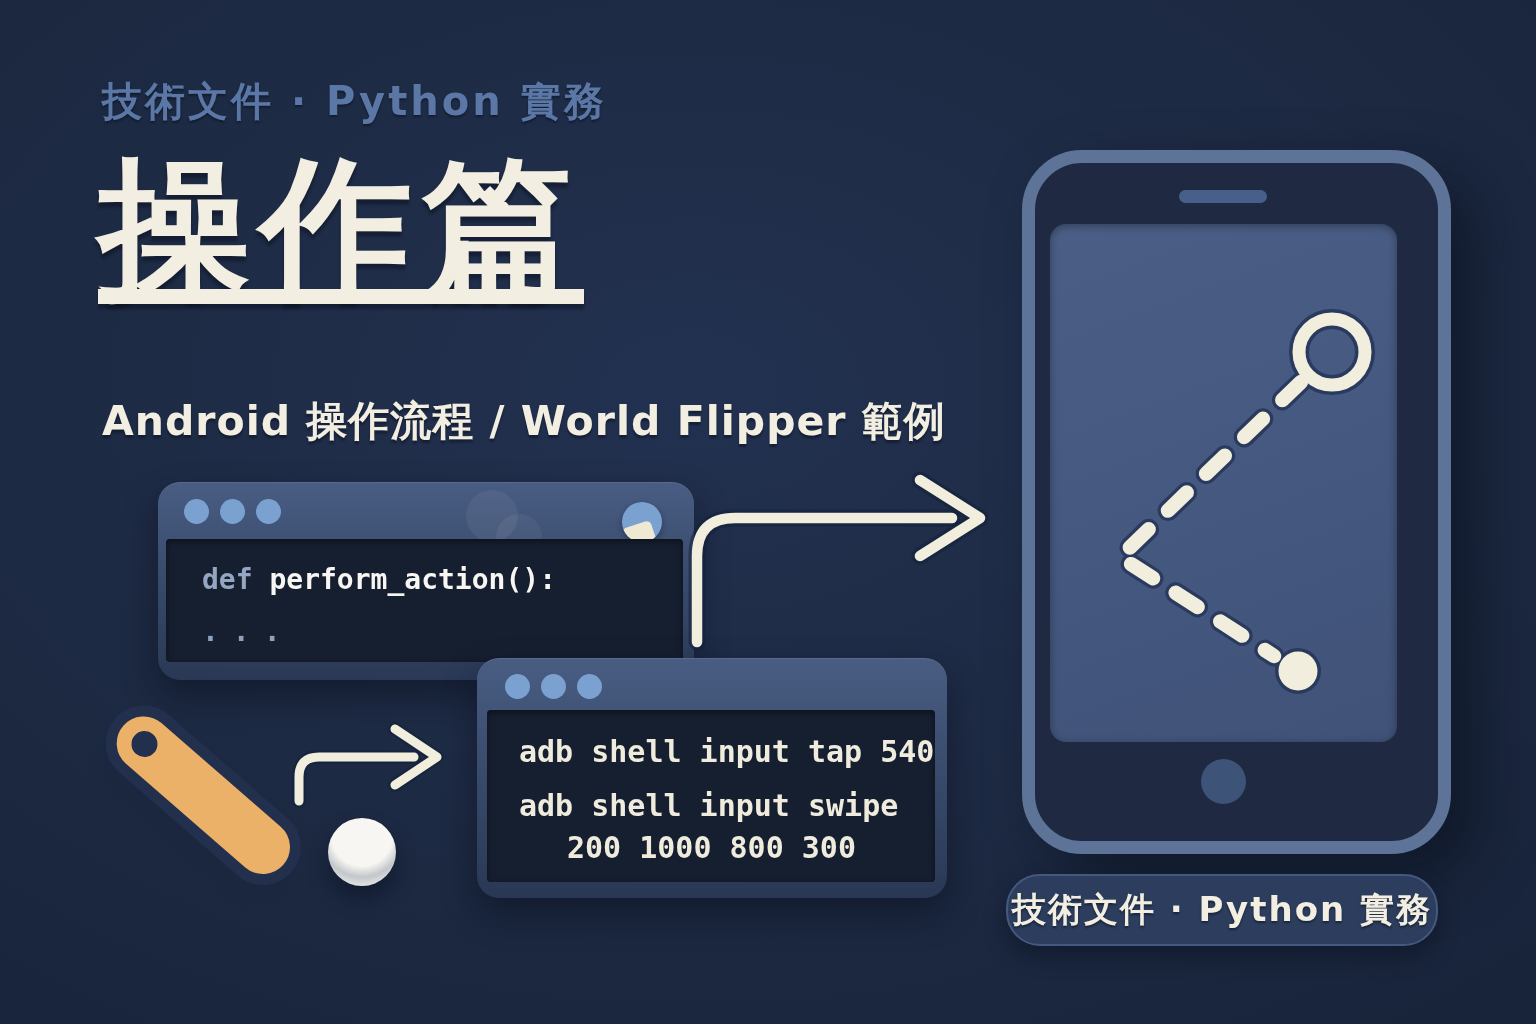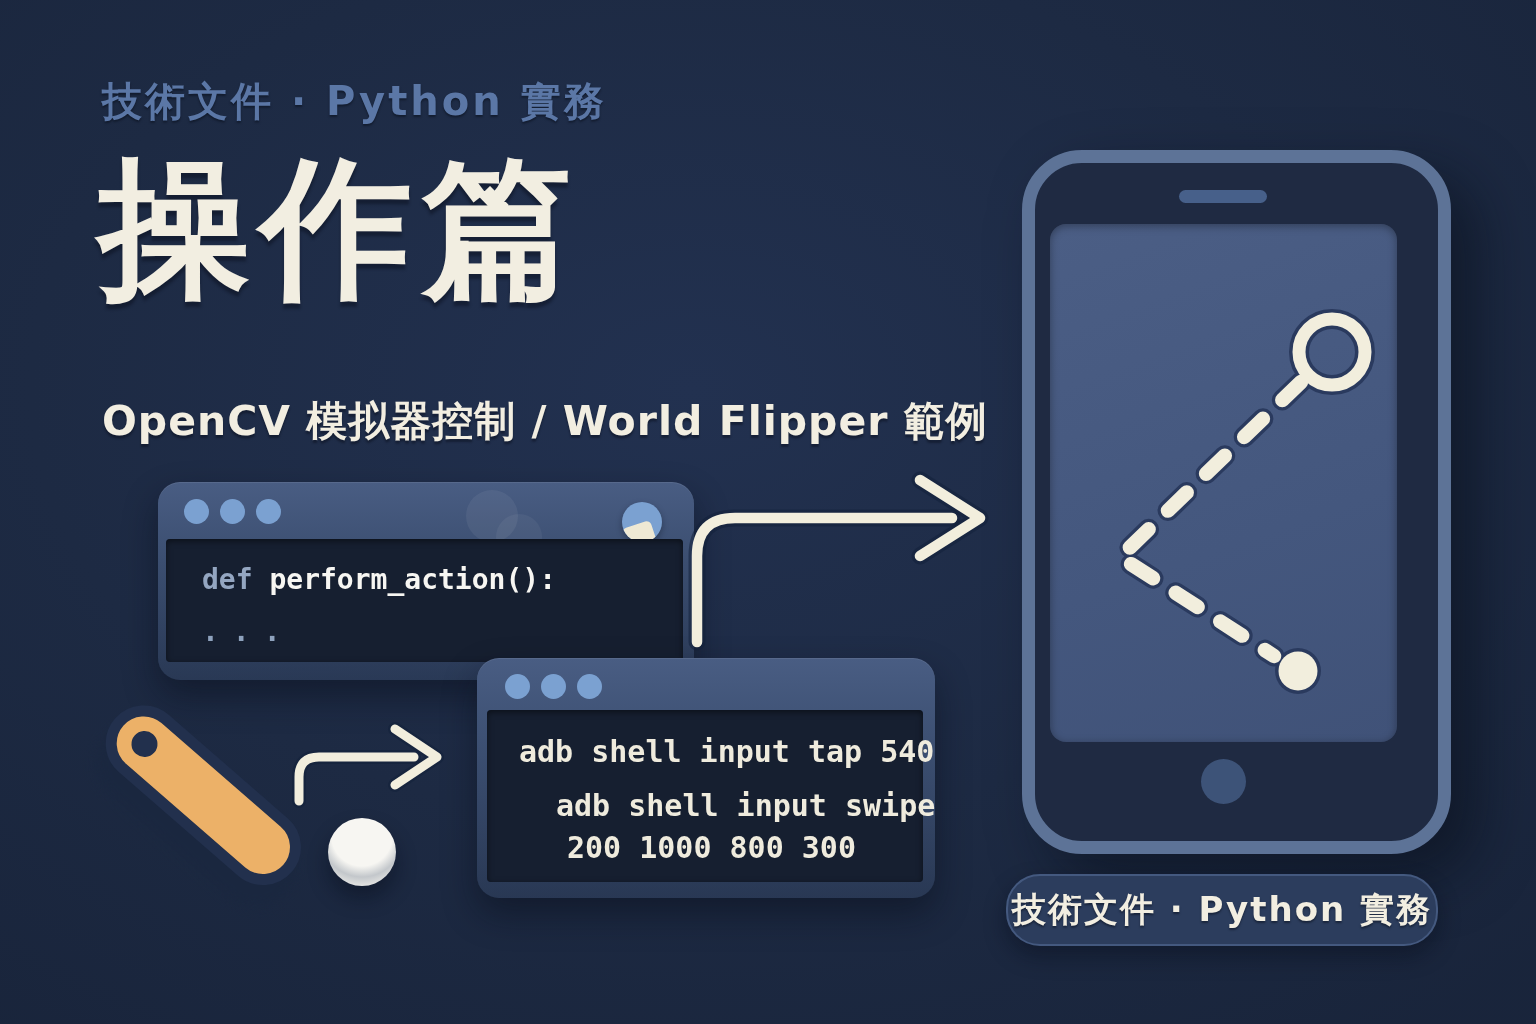--- a/index.html
+++ b/index.html
@@ -11,39 +11,40 @@
   
   .kicker{
     position:absolute;left:102px;top:74px;
     font-size:40px;font-weight:bold;letter-spacing:3px;color:#5b77a6;
     text-shadow:0 2px 2px rgba(8,13,26,.5);
   }
   .title{
     position:absolute;left:98px;top:128px;margin:0;
     font-size:152px;font-weight:bold;letter-spacing:10px;color:#f2eee1;
     text-shadow:0 5px 3px rgba(8,13,26,.45);
+    text-decoration:underline;
   }
   .sub1{
     position:absolute;left:102px;top:323px;
     font-size:48px;font-weight:bold;letter-spacing:1px;color:#f2eee1;
     text-shadow:0 3px 2px rgba(8,13,26,.45);
   }
   .sub2{
     position:absolute;left:102px;top:394px;
     font-size:41px;font-weight:bold;letter-spacing:1px;color:#f2eee1;
     text-shadow:0 3px 2px rgba(8,13,26,.45);
   }
   
   .win{
     position:absolute;border-radius:22px;
     background:linear-gradient(180deg,#495d83 0%,#3b4e70 40%,#35476680 100%);
     box-shadow:0 16px 34px rgba(6,11,22,.45), inset 0 1px 0 rgba(255,255,255,.08);
   }
   .win1{left:158px;top:482px;width:536px;height:198px;z-index:2;}
-  .win2{left:477px;top:658px;width:458px;height:240px;z-index:3;}
+  .win2{left:477px;top:658px;width:458px;height:240px;z-index:3;padding-left:12px;}
   .dots{position:absolute;display:flex;gap:11px;}
   .win1 .dots{left:26px;top:17px;}
   .win2 .dots{left:28px;top:16px;}
   .dot{width:25px;height:25px;border-radius:50%;background:#7ba1d1;display:inline-block;}
   .blob{position:absolute;border-radius:50%;background:rgba(255,255,255,.06);}
   .b1{left:308px;top:8px;width:52px;height:52px;}
   .b2{left:338px;top:32px;width:46px;height:46px;background:rgba(255,255,255,.05);}
   .sticker{position:absolute;right:32px;top:20px;width:40px;height:40px;border-radius:50%;
     background:#7ba1d1;overflow:hidden;box-shadow:0 3px 6px rgba(8,13,26,.35);}
   .sticker i{position:absolute;left:2px;bottom:-4px;width:30px;height:22px;border-radius:5px;
@@ -52,21 +53,21 @@
   .win1 .codearea{left:8px;top:57px;right:11px;bottom:18px;border-radius:4px;}
   .win2 .codearea{left:10px;top:52px;right:12px;bottom:16px;border-radius:4px;}
   .codeline{font-family:"DejaVu Sans Mono","Liberation Mono",monospace;font-weight:bold;white-space:pre;}
   .win1 .codeline{position:absolute;left:36px;font-size:28px;}
   .cl1{top:24px;}
   .kw{color:#94a6c1;}
   .fn{color:#f7f6f2;}
   .ell{top:76px;color:#8ea2bd;letter-spacing:14px;font-size:30px;}
   .win2 .codeline{position:absolute;left:32px;font-size:30px;color:#efebdd;}
   .tl1{top:24px;}
-  .tl2{top:78px;margin-left:37px;}
+  .tl2{top:78px;}
   .tl3{top:120px;margin-left:48px;}
   
   .overlay{position:absolute;left:0;top:0;z-index:4;pointer-events:none;}
   
   .flipper-wrap{position:absolute;left:92px;top:700px;width:330px;height:230px;z-index:2;}
   .flipper-shadow{position:absolute;left:2px;top:28px;width:238px;height:80px;border-radius:999px;
     background:rgba(26,39,63,.75);filter:blur(6px);transform:rotate(41deg);transform-origin:46px 40px;}
   .flipper{position:absolute;left:12px;top:10px;width:234px;height:76px;border-radius:999px;
     background:#ecb168;border:11px solid #22304d;transform:rotate(41deg);transform-origin:45px 38px;
     box-sizing:border-box;}
@@ -90,21 +91,21 @@
   .badge span{font-size:34px;font-weight:bold;letter-spacing:2px;color:#f2eee1;
     text-shadow:0 2px 2px rgba(8,13,26,.5);}
 </style>
 </head>
 <body>
 
 <div class="canvas">
 
   <div class="kicker">技術文件 · Python 實務</div>
   <h1 class="title">操作篇</h1>
-  <div class="sub2">OpenCV 模拟器控制 / World Flipper 範例</div>
+  <div class="sub2">Android 操作流程 / World Flipper 範例</div>
 
   <div class="win win1">
     <div class="dots">
       <span class="dot"></span>
       <span class="dot"></span>
       <span class="dot"></span>
     </div>
     <span class="blob b1"></span>
     <span class="blob b2"></span>
     <div class="sticker">

